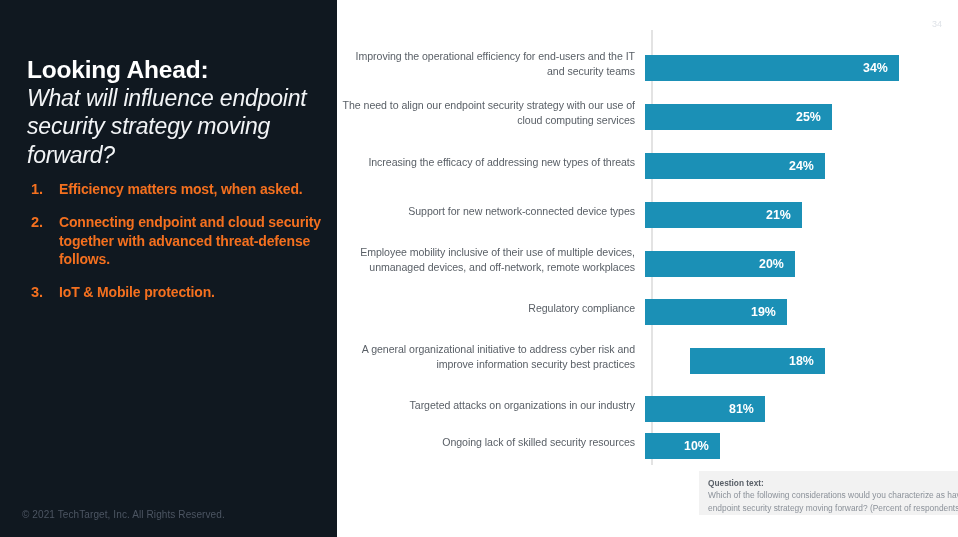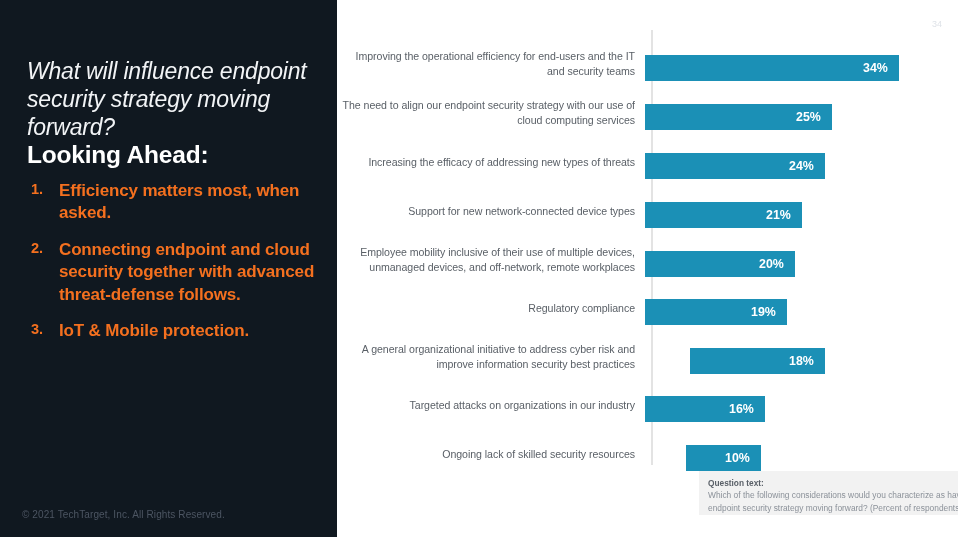--- a/index.html
+++ b/index.html
@@ -61,21 +61,21 @@
   .takeaway-num {
     color: #f4701f;
     font-size: 14.6px;
     font-weight: bold;
     width: 28px;
     flex: 0 0 28px;
     line-height: 1.32;
   }
   .takeaway-text {
     color: #f4701f;
-    font-size: 17px;
+    font-size: 14px;
     font-weight: bold;
     line-height: 1.32;
     letter-spacing: -0.15px;
   }
 
   #copyright {
     position: absolute;
     left: 22px;
     top: 509px;
     color: #4c5562;
@@ -182,22 +182,22 @@
     line-height: 1.5;
     margin: 0;
   }
 </style>
 </head>
 <body>
 
 <div id="left-panel">
 
   <div id="title-block">
+    <div id="slide-title">Looking Ahead:</div>
     <div id="slide-subtitle">What will influence endpoint security strategy moving forward?</div>
-    <div id="slide-title">Looking Ahead:</div>
   </div>
 
   <div id="takeaways">
     <div class="takeaway">
       <span class="takeaway-num">1.</span>
       <span class="takeaway-text">Efficiency matters most, when asked.</span>
     </div>
     <div class="takeaway">
       <span class="takeaway-num">2.</span>
       <span class="takeaway-text">Connecting endpoint and cloud security together with advanced threat-defense follows.</span>
@@ -271,25 +271,25 @@
       <div class="bar-wrap">
         <div class="bar" style="width:135px;"></div>
         <div class="bar-value" style="left:99px;">18%</div>
       </div>
     </div>
 
     <div class="bar-row" style="top:358px;">
       <div class="bar-label">Targeted attacks on organizations in our industry</div>
       <div class="bar-wrap">
         <div class="bar" style="width:120px;"></div>
-        <div class="bar-value" style="left:84px;">16%</div>
-      </div>
-    </div>
-
-    <div class="bar-row" style="top:407px;gap:41px;">
+        <div class="bar-value" style="left:84px;">81%</div>
+      </div>
+    </div>
+
+    <div class="bar-row" style="top:395px;">
       <div class="bar-label">Ongoing lack of skilled security resources</div>
       <div class="bar-wrap">
         <div class="bar" style="width:75px;"></div>
         <div class="bar-value" style="left:39px;">10%</div>
       </div>
     </div>
 
   </div>
 
   <div id="question-box">

